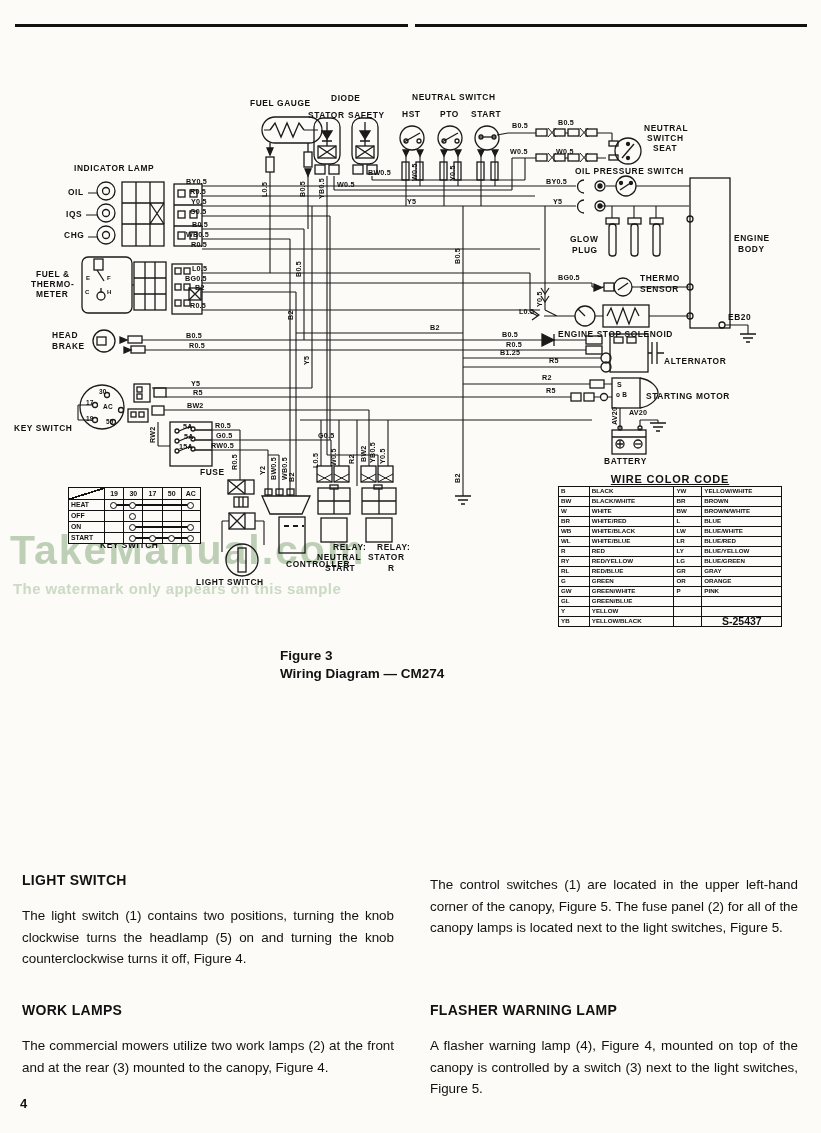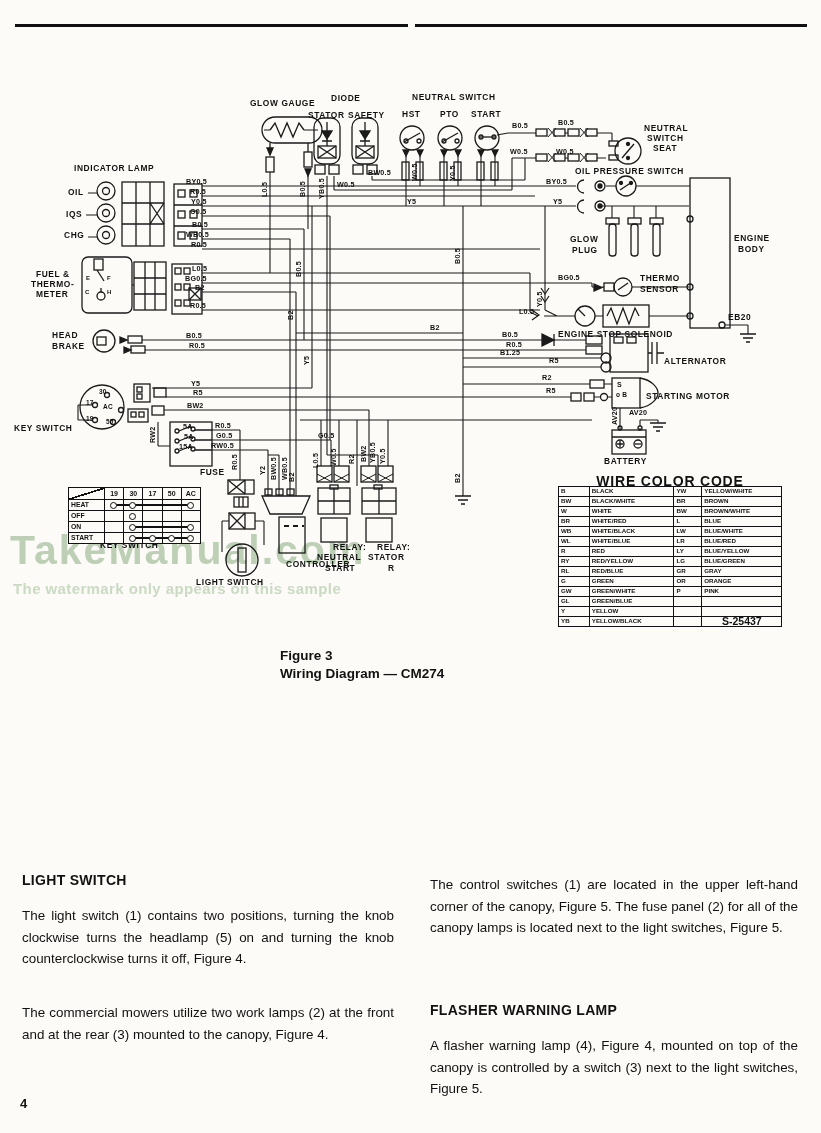--- a/index.html
+++ b/index.html
@@ -25,21 +25,21 @@
   .ksrow + .ksrow{border-top:1px solid #111;}
   .ksrow.kshead{height:11px;}
   .kslabel{width:35px;box-sizing:border-box;font-weight:bold;font-size:6.8px;line-height:10px;padding-left:2px;}
   .kscell{width:19.2px;box-sizing:border-box;border-left:1px solid #111;font-weight:bold;font-size:7px;
           line-height:11px;text-align:center;}
   .kscorner{background:linear-gradient(to bottom right,transparent 47%,#111 47%,#111 55%,transparent 55%);}
   .ksdot{position:absolute;width:5px;height:5px;border:1.2px solid #111;border-radius:50%;background:#fcfbf8;top:1.6px;z-index:2;}
   .ksline{position:absolute;height:2.3px;background:#111;top:3.9px;z-index:1;}
   
   .wcc-title{position:absolute;left:558px;top:473px;width:224px;text-align:center;font-weight:bold;
-             font-size:14px;letter-spacing:.8px;text-decoration:underline;}
+             font-size:11px;letter-spacing:.8px;text-decoration:underline;}
   table.wcc{position:absolute;left:558px;top:486px;width:224px;border-collapse:collapse;background:#fcfbf8;}
   table.wcc td{border:1px solid #111;font-weight:bold;font-size:6.2px;line-height:1;padding:1.4px 2px;height:6.2px;}
   
   .figcode{position:absolute;left:722px;top:615px;font-weight:bold;font-size:10.5px;}
   .caption{position:absolute;left:280px;top:648px;width:250px;text-align:left;font-weight:bold;font-size:13.5px;}
   .caption div{margin-bottom:3px;}
   .sec{position:absolute;}
   .sec h2{font-size:14px;font-weight:bold;letter-spacing:.3px;margin:0 0 17px 0;}
   .sec p{font-size:13.4px;line-height:1.62;margin:0;text-align:justify;}
   .pagenum{position:absolute;left:20px;top:1096px;font-weight:bold;font-size:13px;}
@@ -347,21 +347,21 @@
       <rect x="321" y="518" width="26" height="24"></rect>
         <rect x="366" y="518" width="26" height="24"></rect>
     </g>
   </svg>
 
   <div id="diagram-labels">
       <span class="dl comp" style="left: 74px; top: 164px;">INDICATOR LAMP</span>
       <span class="dl comp" style="left: 68px; top: 188px;">OIL</span>
       <span class="dl comp" style="left: 66px; top: 210px;">IQS</span>
       <span class="dl comp" style="left: 64px; top: 231px;">CHG</span>
-      <span class="dl comp" style="left: 250px; top: 99px;">GLOW GAUGE</span>
+      <span class="dl comp" style="left: 250px; top: 99px;">FUEL GAUGE</span>
       <span class="dl comp" style="left: 331px; top: 94px;">DIODE</span>
       <span class="dl comp" style="left: 308px; top: 111px;">STATOR</span>
       <span class="dl comp" style="left: 348px; top: 111px;">SAFETY</span>
       <span class="dl comp" style="left: 412px; top: 93px;">NEUTRAL SWITCH</span>
       <span class="dl comp" style="left: 402px; top: 110px;">HST</span>
       <span class="dl comp" style="left: 440px; top: 110px;">PTO</span>
       <span class="dl comp" style="left: 471px; top: 110px;">START</span>
       <span class="dl comp" style="left: 644px; top: 124px;">NEUTRAL</span>
       <span class="dl comp" style="left: 647px; top: 134px;">SWITCH</span>
       <span class="dl comp" style="left: 653px; top: 144px;">SEAT</span>
@@ -629,20 +629,21 @@
   <div class="caption">
     <div>Figure 3</div>
     <div>Wiring Diagram — CM274</div>
   </div>
 
   <div class="sec" style="left:22px;top:872px;width:372px">
     <h2>LIGHT SWITCH</h2>
     <p>The light switch (1) contains two positions, turning the knob clockwise turns the headlamp (5) on and turning the knob counterclockwise turns it off, Figure 4.</p>
   </div>
   <div class="sec" style="left:22px;top:1002px;width:372px">
+    <h2>WORK LAMPS</h2>
     <p>The commercial mowers utilize two work lamps (2) at the front and at the rear (3) mounted to the canopy, Figure 4.</p>
   </div>
   <div class="sec" style="left:430px;top:874px;width:368px">
     <p>The control switches (1) are located in the upper left-hand corner of the canopy, Figure 5. The fuse panel (2) for all of the canopy lamps is located next to the light switches, Figure 5.</p>
   </div>
   <div class="sec" style="left:430px;top:1002px;width:368px">
     <h2>FLASHER WARNING LAMP</h2>
     <p>A flasher warning lamp (4), Figure 4, mounted on top of the canopy is controlled by a switch (3) next to the light switches, Figure 5.</p>
   </div>
 

